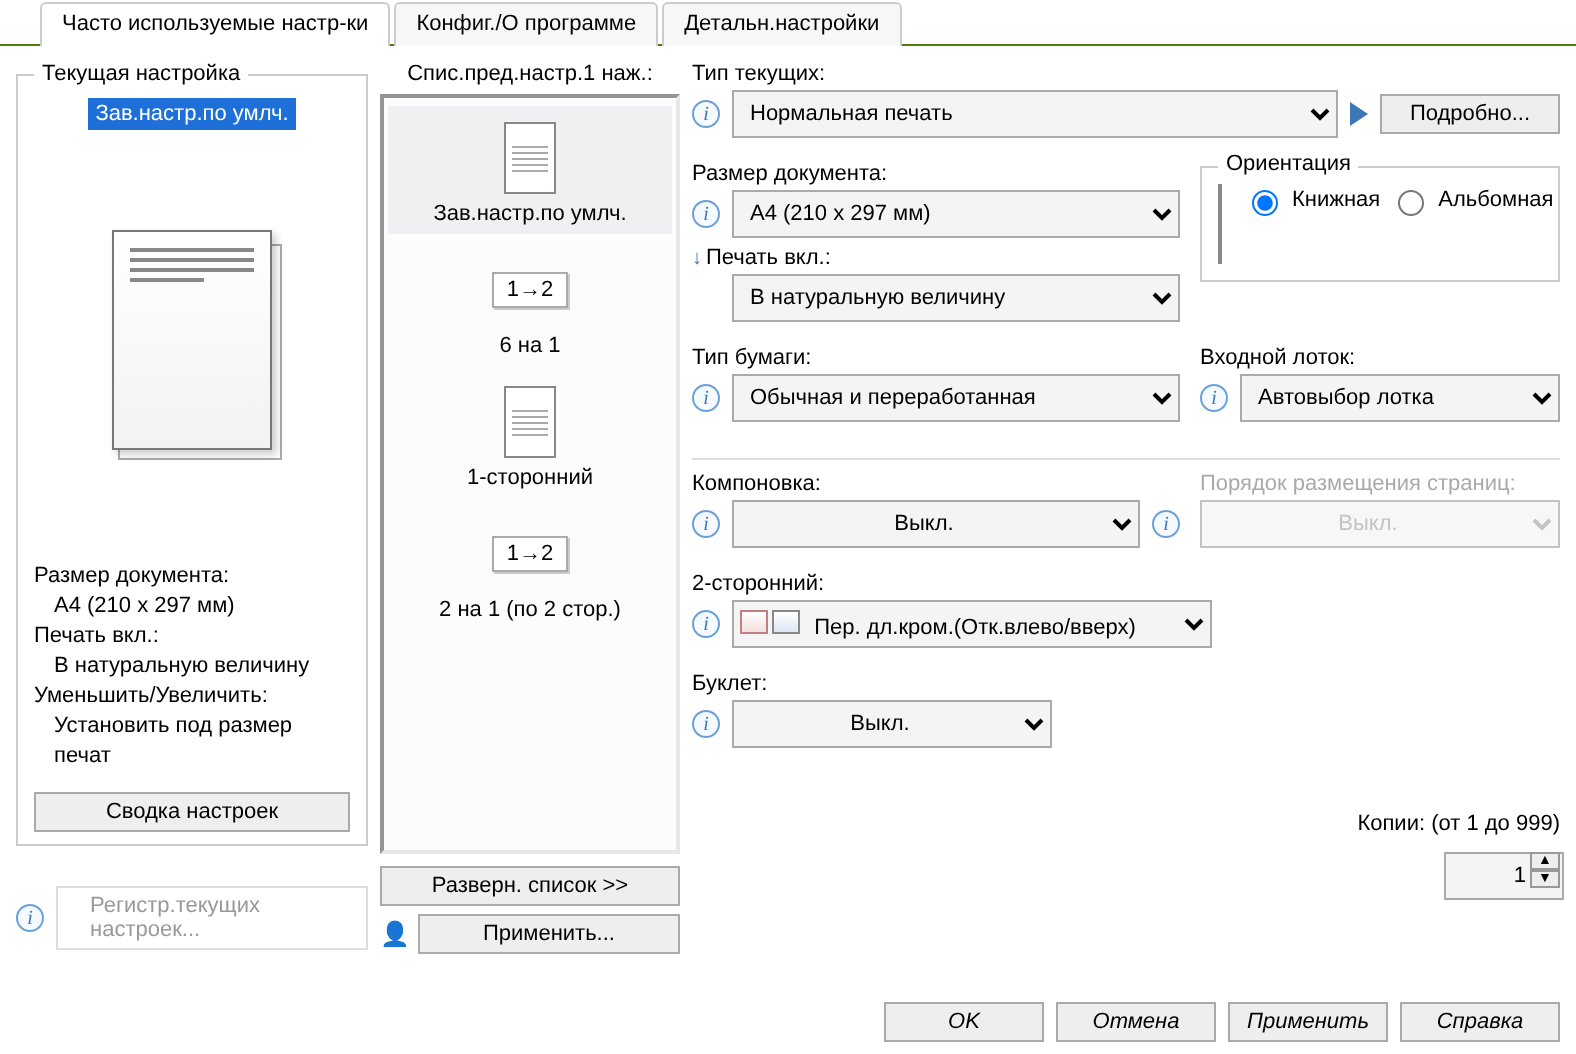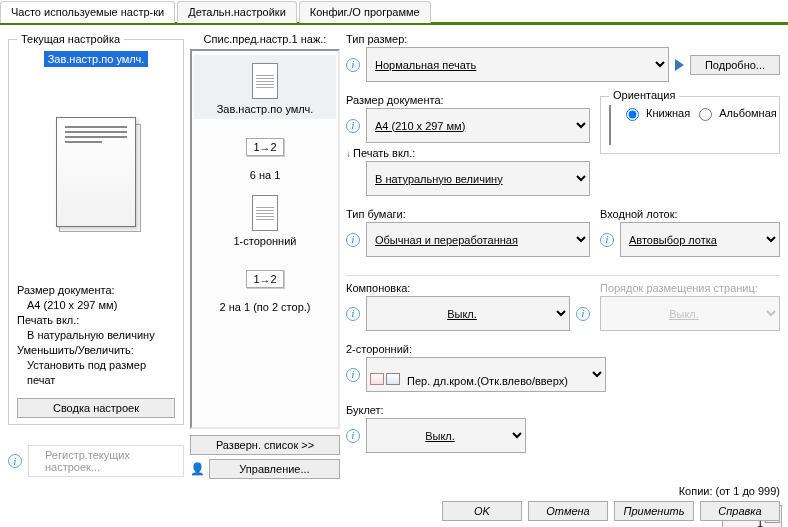--- a/index.html
+++ b/index.html
@@ -1,17 +1,17 @@
 <!DOCTYPE html>
 <html><head>
 <meta charset="utf-8">
 <style>
   * { box-sizing: border-box; font-family: "Segoe UI", Tahoma, sans-serif; font-size: 11px; }
   body { margin: 0; background: #fff; width: 788px; height: 527px; overflow: hidden; }
-  .tabs { display: flex; border-bottom: 3px solid #4d7c0f; padding-left: 0; }
+  .tabs { display: flex; border-bottom: 1px solid #4d7c0f; padding-left: 20px; }
   .tab { padding: 4px 10px 5px; border: 1px solid #ccc; border-bottom: none; background: #f7f7f7; margin-right: 2px; border-radius: 3px 3px 0 0; cursor: pointer; position: relative; top: 1px; }
   .tab.active { background: #fff; }
   .content { display: flex; padding: 8px; gap: 6px; }
   .col { display: flex; flex-direction: column; }
   .col1 { width: 176px; }
   .col2 { width: 150px; }
   .col3 { flex: 1; }
   fieldset { border: 1px solid #ccc; margin: 0; padding: 6px 8px; }
   legend { padding: 0 4px; }
   .preset-name { background: #1e6fd8; color: #fff; padding: 2px 4px; display: inline-block; }
@@ -35,21 +35,21 @@
   .preset-item.sel { background:#eef0f2; }
   .preset-icon { width:100%; height:44px; display:flex; align-items:center; justify-content:center; }
   .mini-page { width:26px; height:36px; border:1px solid #888; background:#fff; display:flex; flex-direction:column; justify-content:center; gap:2px; padding:3px;}
   .mini-page span{height:1px;background:#aaa;display:block;}
   .chip { border:1px solid #aaa; background:#fff; padding:2px 6px; display:inline-block; box-shadow:1px 1px 0 #ccc; }
   .col2-btns { display:flex; flex-direction:column; gap:4px; margin-top:6px; }
   .user-row { display:flex; align-items:center; gap:4px; }
   .user-icon { color:#3b78b5; font-size:12px; }
   .row { display:flex; align-items:center; gap:6px; margin-bottom:4px; }
   .lbl { margin-bottom:2px; }
-  select, input[type=text] { border:1px solid #aaa; background:#f4f4f4; padding:2px 4px; height:35px;text-decoration:underline; }
+  select, input[type=text] { border:1px solid #aaa; background:#f4f4f4; padding:2px 4px; height:24px; }
   select.wide { width: 100%; }
   .play { width:0; height:0; border-left:9px solid #3b78b5; border-top:6px solid transparent; border-bottom:6px solid transparent; }
   .sec { margin-bottom:8px; }
   .two-col { display:flex; gap:10px; }
   .left-part { flex:1; }
   .right-part { width: 180px; }
   .orient-box { border:1px solid #ccc; padding:8px; display:flex; gap:10px; align-items:flex-start; position:relative; margin-top:2px;}
   .orient-box .lg { position:absolute; top:-8px; left:8px; background:#fff; padding:0 4px; }
   .orient-icon { width:32px; height:40px; border:1px solid #888; background:linear-gradient(#fff,#eef); }
   .radio-col { display:flex; flex-direction:row; gap:4px; }
@@ -68,22 +68,22 @@
   .spin-btns div { width:15px; height:9px; border:1px solid #999; background:#eee; font-size:7px; line-height:7px; text-align:center; }
   .footer { position:absolute; bottom:6px; right:8px; display:flex; gap:6px;font-style:italic; }
   .footer .btn { min-width:80px; }
   hr.sep { border:none; border-top:1px solid #ddd; margin:6px 0; }
 </style>
 </head>
 <body>
 
 <div class="tabs">
   <div class="tab active">Часто используемые настр-ки</div>
+  <div class="tab">Конфиг./О программе</div>
   <div class="tab">Детальн.настройки</div>
-  <div class="tab">Конфиг./О программе</div>
 </div>
 
 <div class="content">
 
   <div class="col col1">
     <fieldset>
       <legend>Текущая настройка</legend>
       <div style="text-align:center;"><span class="preset-name">Зав.настр.по умлч.</span></div>
       <div class="preview-box">
         <div class="page-prev">
@@ -148,28 +148,28 @@
         <div class="preset-icon">
             <span class="chip">1→2</span>
           </div>
         <div>2 на 1 (по 2 стор.)</div>
       </div>
     </div>
     <div class="col2-btns">
       <div class="btn">Разверн. список &gt;&gt;</div>
       <div class="user-row">
         <span class="user-icon">👤</span>
-        <div class="btn" style="flex:1">Управление...</div>
+        <div class="btn" style="flex:1">Применить...</div>
       </div>
     </div>
   </div>
 
   <div class="col col3">
     <div class="sec">
-      <div class="lbl">Тип размер:</div>
+      <div class="lbl">Тип текущих:</div>
       <div class="row">
         <span class="info-icon">i</span>
         <select class="wide" style="flex:1"><option>Нормальная печать</option></select>
         <span class="play"></span>
         <div class="btn" style="min-width:90px">Подробно...</div>
       </div>
     </div>
 
     <div class="two-col sec">
       <div class="left-part">

